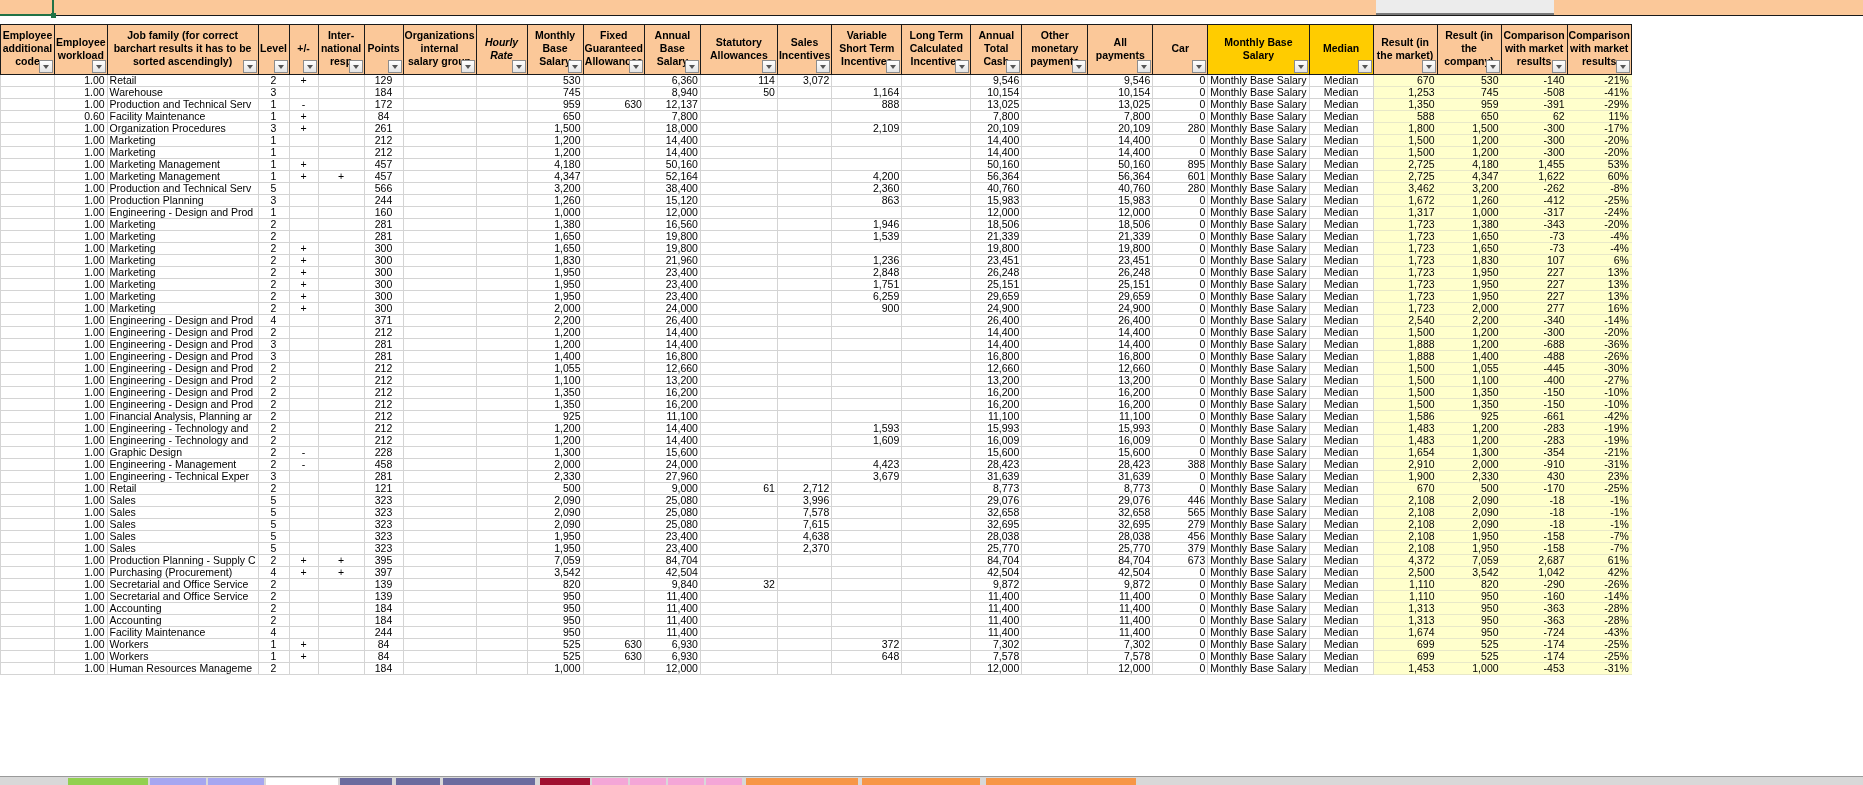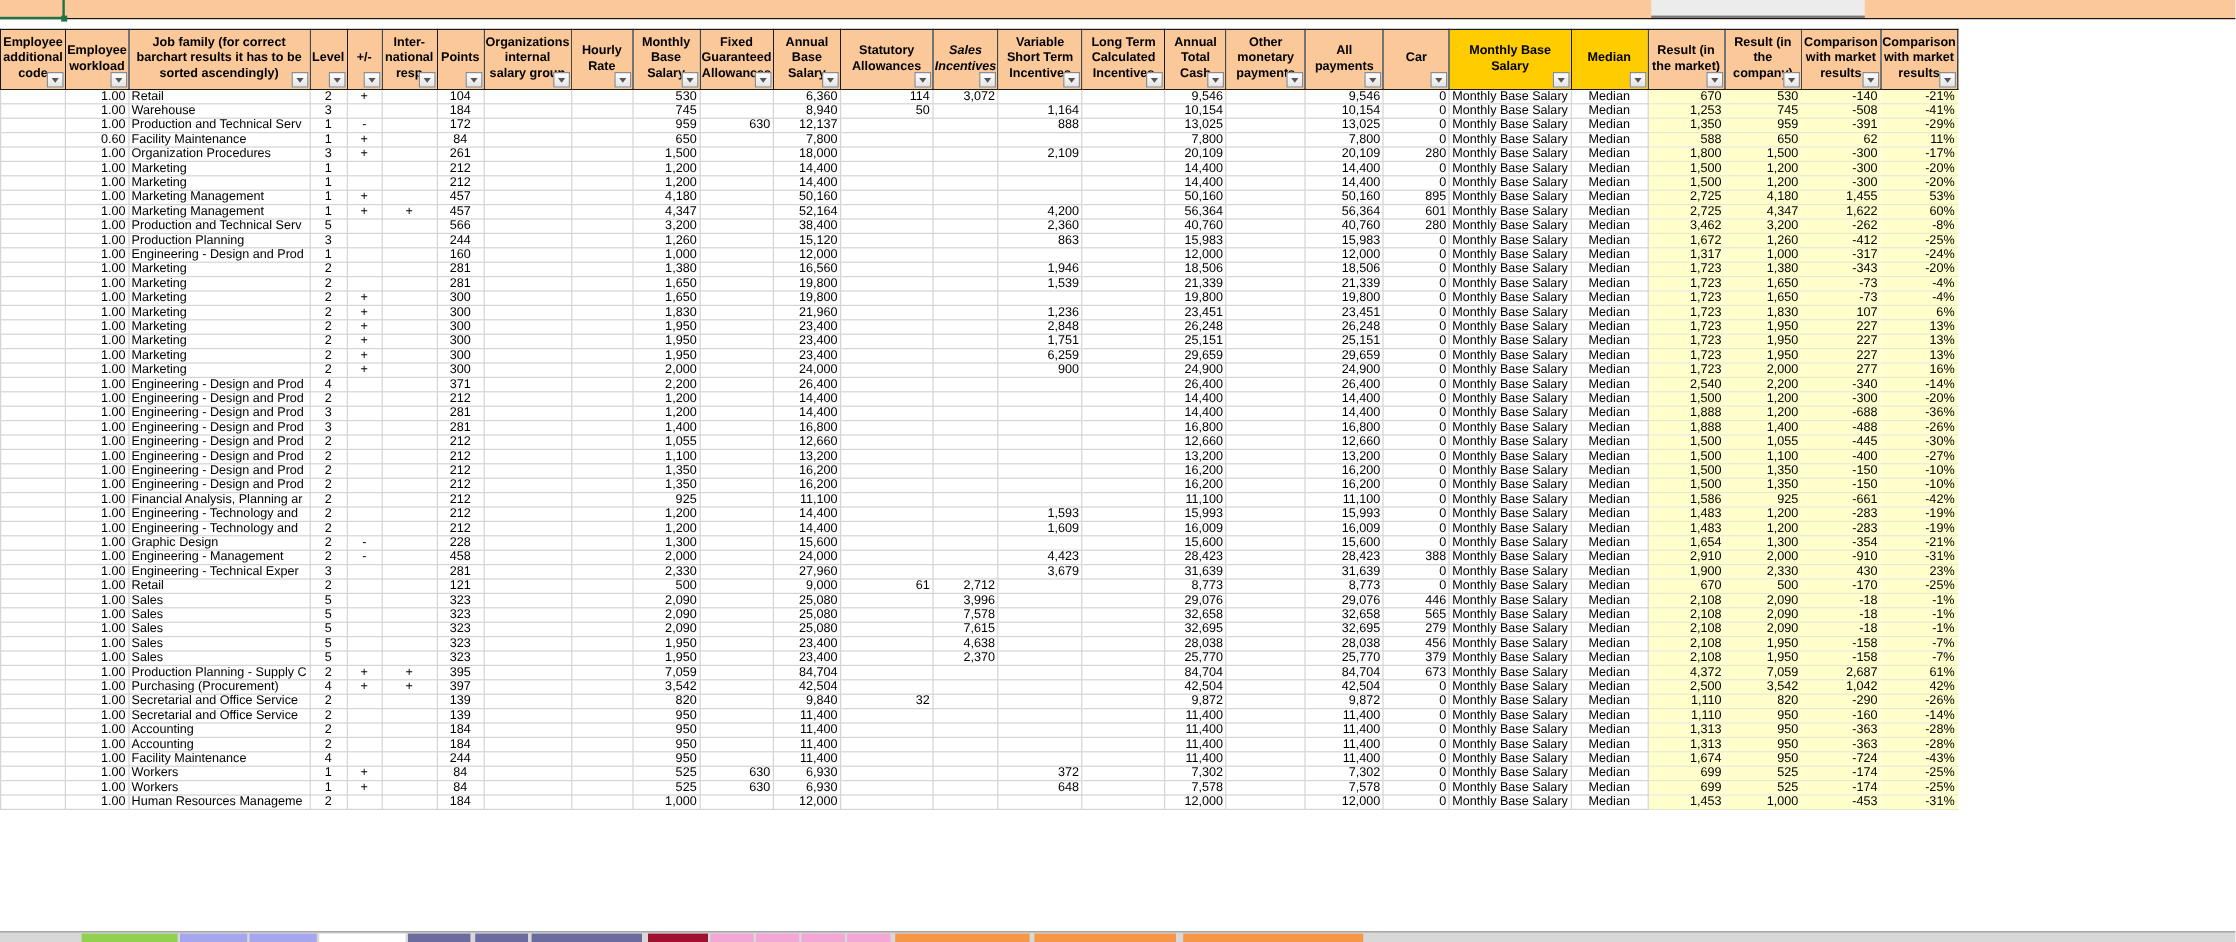--- a/index.html
+++ b/index.html
@@ -103,41 +103,41 @@
           <span class="filter"></span>
         </th>
         <th style="width: 39px;">
           <span class="hdr-text">Points</span>
           <span class="filter"></span>
         </th>
         <th style="width: 57px;">
           <span class="hdr-text">Organizations internal salary group</span>
           <span class="filter"></span>
         </th>
-        <th style="width: 51px;">
+        <th style="width: 51px; font-style: italic;">
           <span class="hdr-text">Hourly Rate</span>
           <span class="filter"></span>
         </th>
         <th style="width: 56px;">
           <span class="hdr-text">Monthly Base Salary</span>
           <span class="filter"></span>
         </th>
         <th style="width: 58px;">
           <span class="hdr-text">Fixed Guaranteed Allowances</span>
           <span class="filter"></span>
         </th>
         <th style="width: 56px;">
           <span class="hdr-text">Annual Base Salary</span>
           <span class="filter"></span>
         </th>
         <th style="width: 77px;">
           <span class="hdr-text">Statutory Allowances</span>
           <span class="filter"></span>
         </th>
-        <th style="width: 51px; font-style: italic;">
+        <th style="width: 51px;">
           <span class="hdr-text">Sales Incentives</span>
           <span class="filter"></span>
         </th>
         <th style="width: 70px;">
           <span class="hdr-text">Variable Short Term Incentives</span>
           <span class="filter"></span>
         </th>
         <th style="width: 69px;">
           <span class="hdr-text">Long Term Calculated Incentives</span>
           <span class="filter"></span>
@@ -185,21 +185,21 @@
       </tr>
     </thead>
   <tbody id="body">
       <tr>
         <td class="l"></td>
         <td class="r">1.00</td>
         <td class="l">Retail</td>
         <td class="c">2</td>
         <td class="c">+</td>
         <td class="c"></td>
-        <td class="c">104</td>
+        <td class="c">129</td>
         <td class="c"></td>
         <td class="r"></td>
         <td class="r">530</td>
         <td class="r"></td>
         <td class="r">6,360</td>
         <td class="r">114</td>
         <td class="r">3,072</td>
         <td class="r"></td>
         <td class="r"></td>
         <td class="r">9,546</td>

